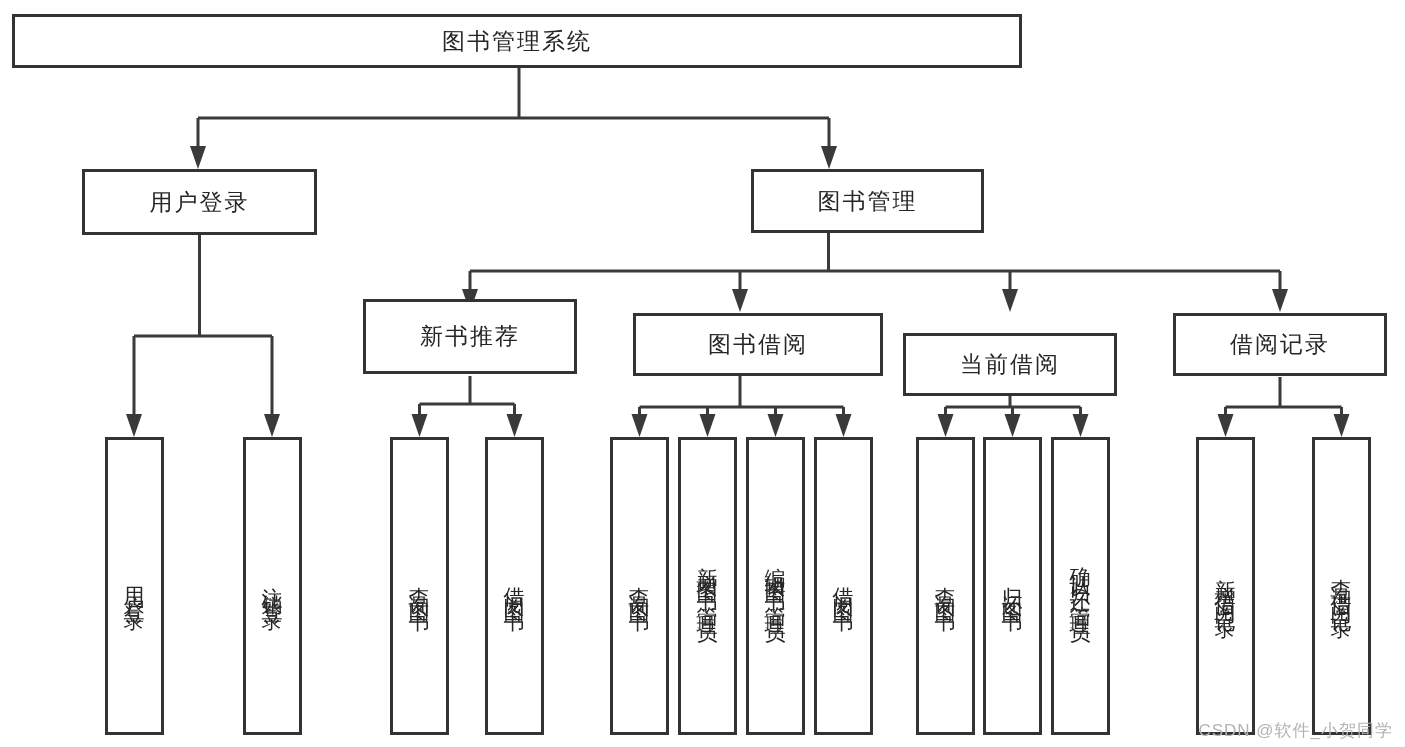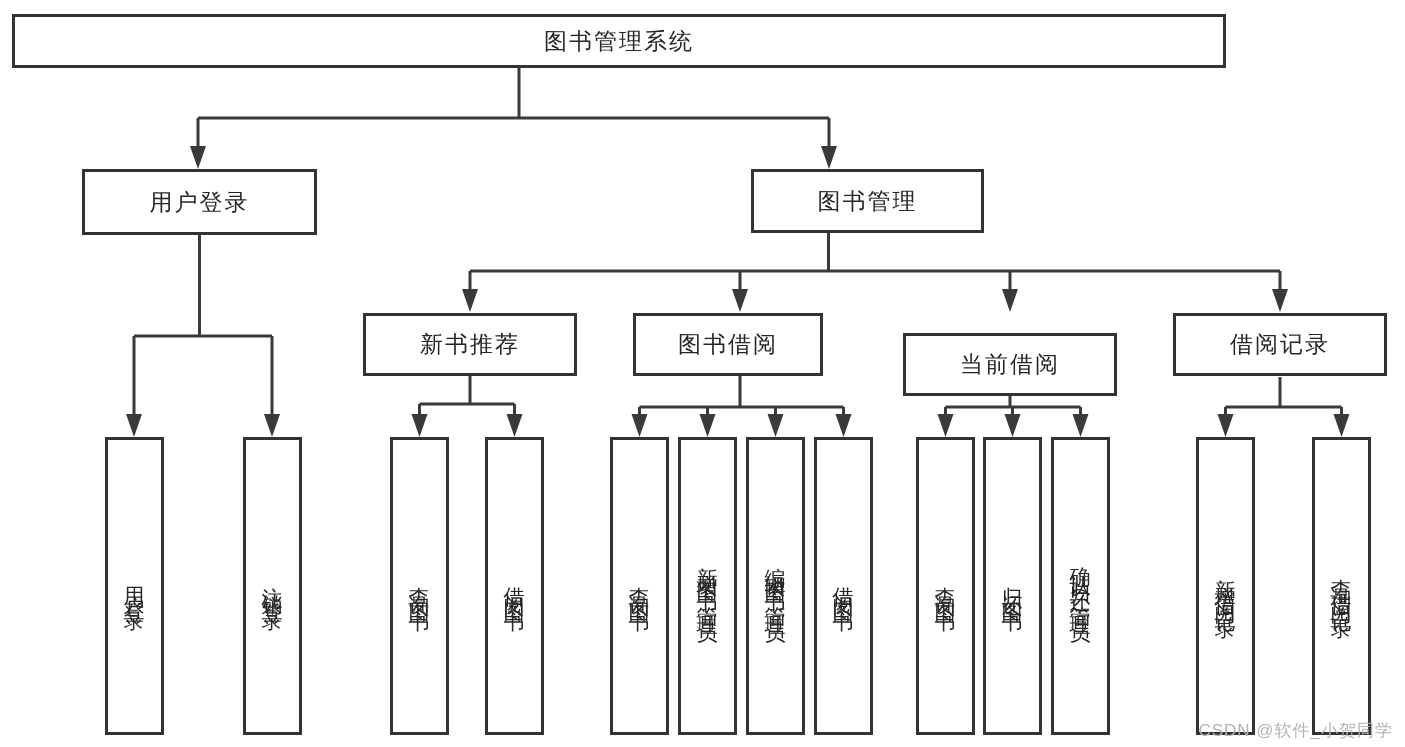--- a/index.html
+++ b/index.html
@@ -97,27 +97,27 @@
       <polygon points="767.5,414 783.5,414 775.5,437"></polygon>
       <polygon points="835.5,414 851.5,414 843.5,437"></polygon>
       <polygon points="937.5,414 953.5,414 945.5,437"></polygon>
       <polygon points="1004.5,414 1020.5,414 1012.5,437"></polygon>
       <polygon points="1072.5,414 1088.5,414 1080.5,437"></polygon>
       <polygon points="1217.5,414 1233.5,414 1225.5,437"></polygon>
       <polygon points="1333.5,414 1349.5,414 1341.5,437"></polygon>
     </g>
   </svg>
 
-  <div class="node hnode" style="left:12px; top:14px; width:1214px; height:54px;">图书管理系统</div>
+  <div class="node hnode" style="left:12px; top:14px; width:1010px; height:54px;">图书管理系统</div>
 
   <div class="node hnode" style="left:82px; top:169px; width:235px; height:66px;">用户登录</div>
   <div class="node hnode" style="left:751px; top:169px; width:233px; height:64px;">图书管理</div>
 
-  <div class="node hnode" style="left:363px; top:313px; width:214px; height:63px;">新书推荐</div>
-  <div class="node hnode" style="left:633px; top:313px; width:190px; height:63px;">图书借阅</div>
+  <div class="node hnode" style="left:363px; top:299px; width:214px; height:75px;">新书推荐</div>
+  <div class="node hnode" style="left:633px; top:313px; width:250px; height:63px;">图书借阅</div>
   <div class="node hnode" style="left:903px; top:313px; width:214px; height:63px;margin-top:20px;">当前借阅</div>
   <div class="node hnode" style="left:1173px; top:313px; width:214px; height:63px;">借阅记录</div>
 
   <div class="node leaf" style="left:105px; top:437px; width:59px; height:298px;">
     <span>用户登录</span>
   </div>
   <div class="node leaf" style="left:243px; top:437px; width:59px; height:298px;">
     <span>注销登录</span>
   </div>
 

